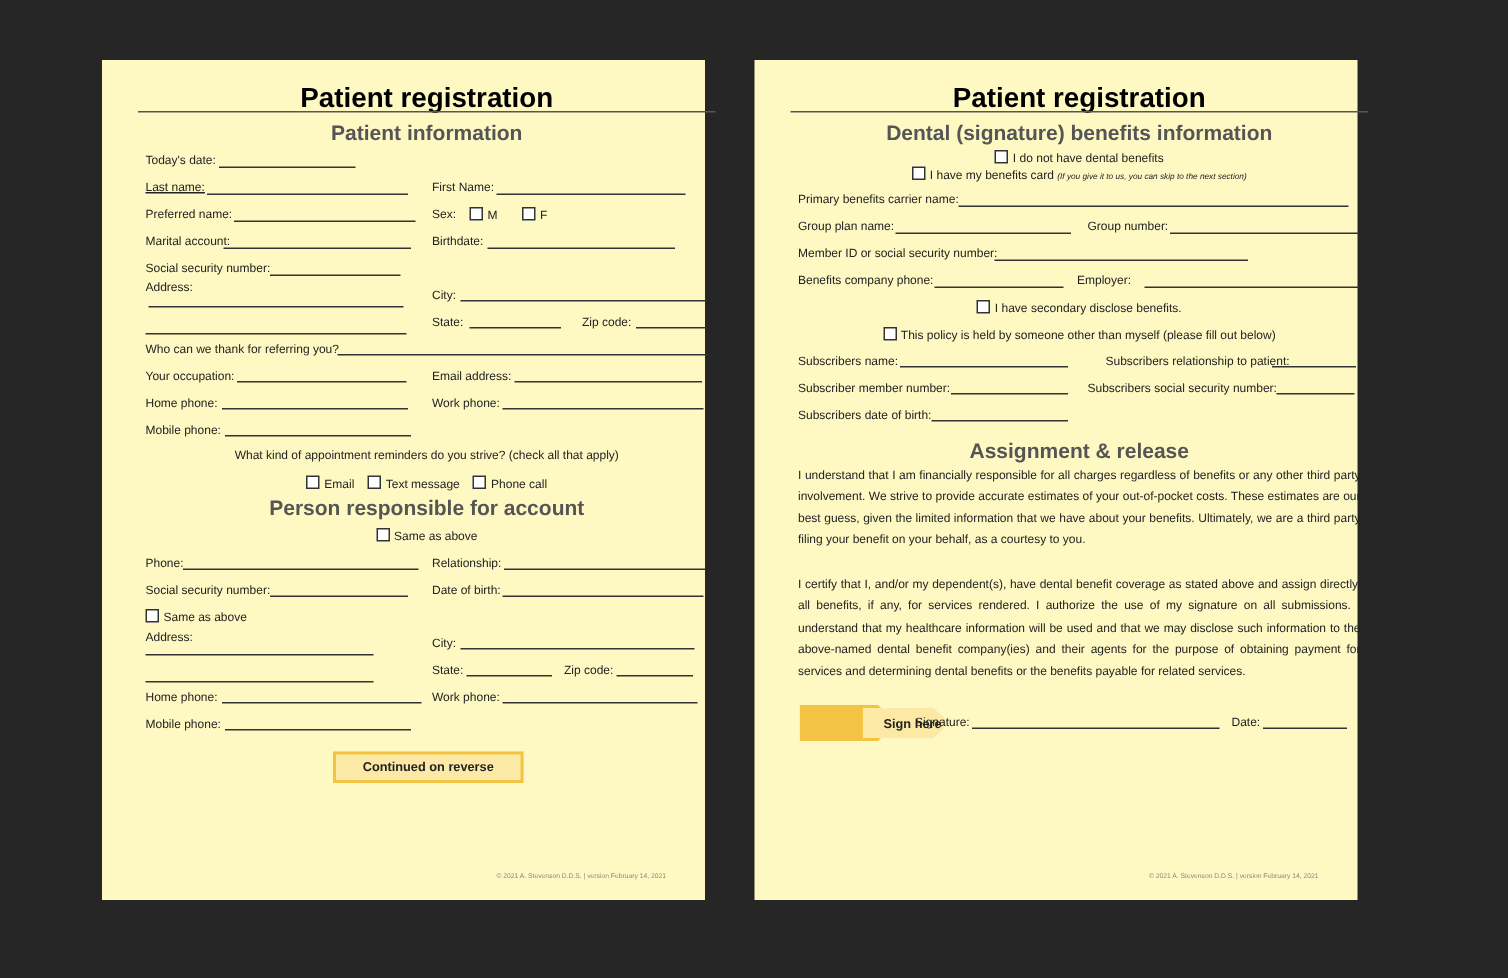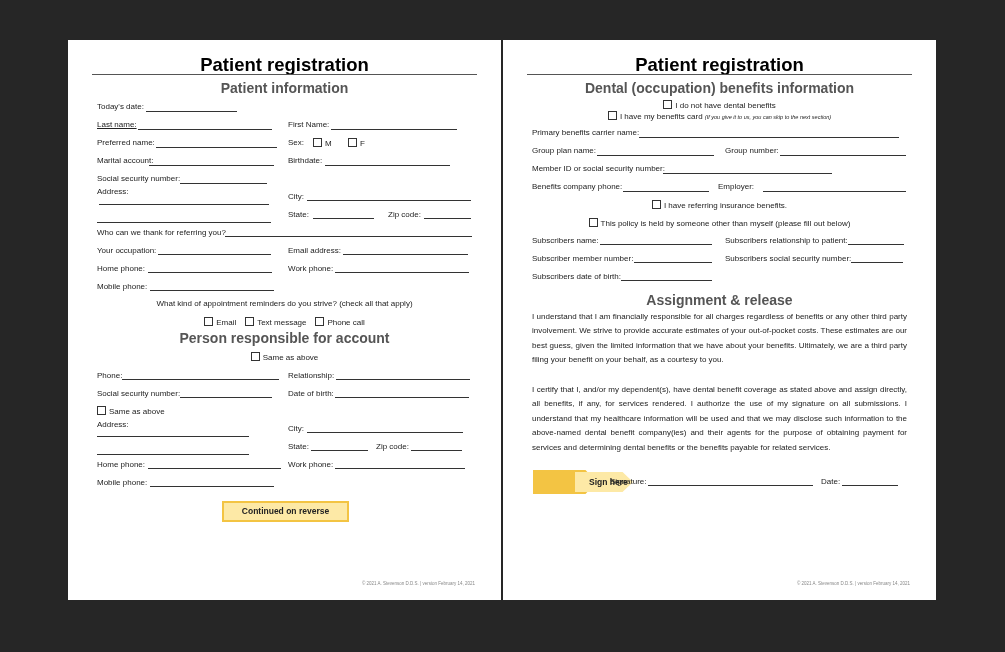--- a/index.html
+++ b/index.html
@@ -1,18 +1,18 @@
 <!DOCTYPE html>
 <html><head>
 <meta charset="utf-8">
 <style>
   html, body { margin:0; padding:0; }
   body { width:1005px; height:652px; background:#262626; position:relative; overflow:hidden;
          font-family:"Liberation Sans", sans-serif; color:#222; }
-  .page { position:absolute; top:40px; width:433px; height:560px; background:#ffffff; }
+  .page { position:absolute; top:40px; width:402px; height:560px; background:#fef9c3; }
   #page-left { left:68px; }
   #page-right { left:503px; }
   .title { position:absolute; left:0; width:433px; text-align:center; top:14px; font-size:18.5px; font-weight:bold; color:#000; }
   .title-rule { position:absolute; left:24px; width:385px; top:34px; height:0; border-top:1.2px solid #555; }
   .section { position:absolute; left:0; width:433px; text-align:center; font-size:14px; font-weight:bold; color:#555; }
   .lbl { position:absolute; font-size:8px; color:#222; white-space:nowrap; }
   .line { position:absolute; height:0; border-top:0.8px solid #333; }
   .cb { display:inline-block; width:7px; height:7px; border:1px solid #333; vertical-align:-1px; margin-right:3px; background:#fff; }
   .para { position:absolute; left:29px; width:375px; font-size:8px; line-height:14.4px; text-align:justify; color:#222; }
   .footer { position:absolute; bottom:14px; right:26px; font-size:4.5px; color:#888; }
@@ -121,47 +121,47 @@
   <div class="line" style="left:82px;top:446px;width:124px;"></div>
 
   <div class="cont-btn">Continued on reverse</div>
 
   <div class="footer">© 2021 A. Stevenson D.D.S. | version February 14, 2021</div>
 </div>
 
 <div class="page" id="page-right">
   <div class="title">Patient registration</div>
   <div class="title-rule"></div>
-  <div class="section" style="top:40px;">Dental (occupation) benefits information</div>
+  <div class="section" style="top:40px;">Dental (signature) benefits information</div>
 
   <div class="lbl" style="left:0;width:433px;text-align:center;top:60px;"><span class="cb"></span><span>I do not have dental benefits</span></div>
   <div class="lbl" style="left:0;width:433px;text-align:center;top:71px;"><span class="cb"></span><span>I have my benefits card</span> <span class="small-italic">(If you give it to us, you can skip to the next section)</span></div>
 
   <span class="lbl" style="left:29px;top:88px;">Primary benefits carrier name:</span>
   <div class="line" style="left:136px;top:97px;width:260px;"></div>
 
   <span class="lbl" style="left:29px;top:106px;">Group plan name:</span>
   <div class="line" style="left:94px;top:115px;width:117px;"></div>
   <span class="lbl" style="left:222px;top:106px;">Group number:</span>
   <div class="line" style="left:277px;top:115px;width:126px;"></div>
 
   <span class="lbl" style="left:29px;top:124px;">Member ID or social security number:</span>
   <div class="line" style="left:160px;top:133px;width:169px;"></div>
 
   <span class="lbl" style="left:29px;top:142px;">Benefits company phone:</span>
   <div class="line" style="left:120px;top:151px;width:86px;"></div>
   <span class="lbl" style="left:215px;top:142px;">Employer:</span>
   <div class="line" style="left:260px;top:151px;width:143px;"></div>
 
-  <div class="lbl" style="left:0;width:433px;text-align:center;top:160px;"><span class="cb"></span><span>I have referring insurance benefits.</span></div>
+  <div class="lbl" style="left:0;width:433px;text-align:center;top:160px;"><span class="cb"></span><span>I have secondary disclose benefits.</span></div>
   <div class="lbl" style="left:0;width:433px;text-align:center;top:178px;"><span class="cb"></span><span>This policy is held by someone other than myself (please fill out below)</span></div>
 
   <span class="lbl" style="left:29px;top:196px;">Subscribers name:</span>
   <div class="line" style="left:97px;top:204px;width:112px;"></div>
-  <span class="lbl" style="left:222px;top:196px;">Subscribers relationship to patient:</span>
+  <span class="lbl" style="left:234px;top:196px;">Subscribers relationship to patient:</span>
   <div class="line" style="left:345px;top:204px;width:56px;"></div>
 
   <span class="lbl" style="left:29px;top:214px;">Subscriber member number:</span>
   <div class="line" style="left:131px;top:222px;width:78px;"></div>
   <span class="lbl" style="left:222px;top:214px;">Subscribers social security number:</span>
   <div class="line" style="left:348px;top:222px;width:52px;"></div>
 
   <span class="lbl" style="left:29px;top:232px;">Subscribers date of birth:</span>
   <div class="line" style="left:118px;top:240px;width:91px;"></div>
 

